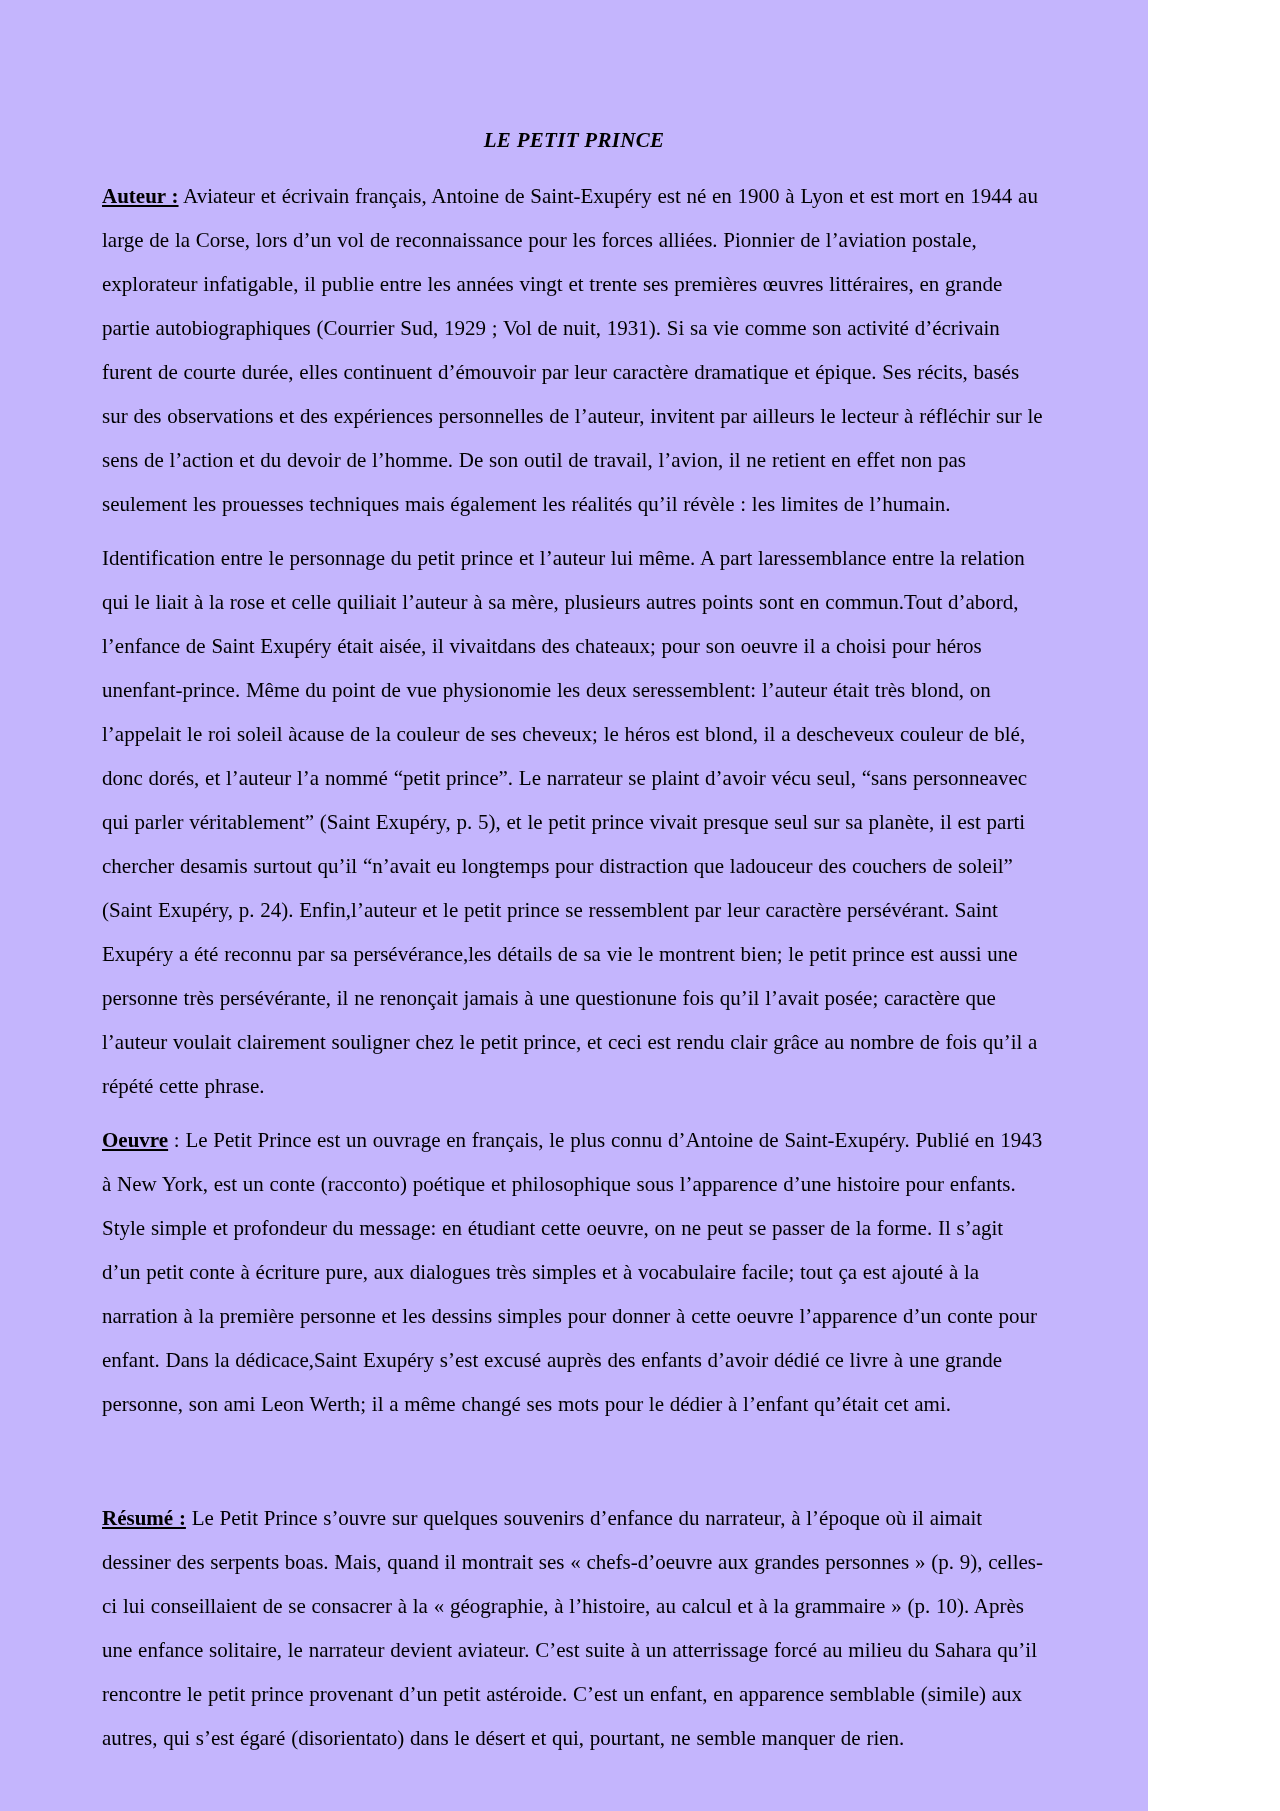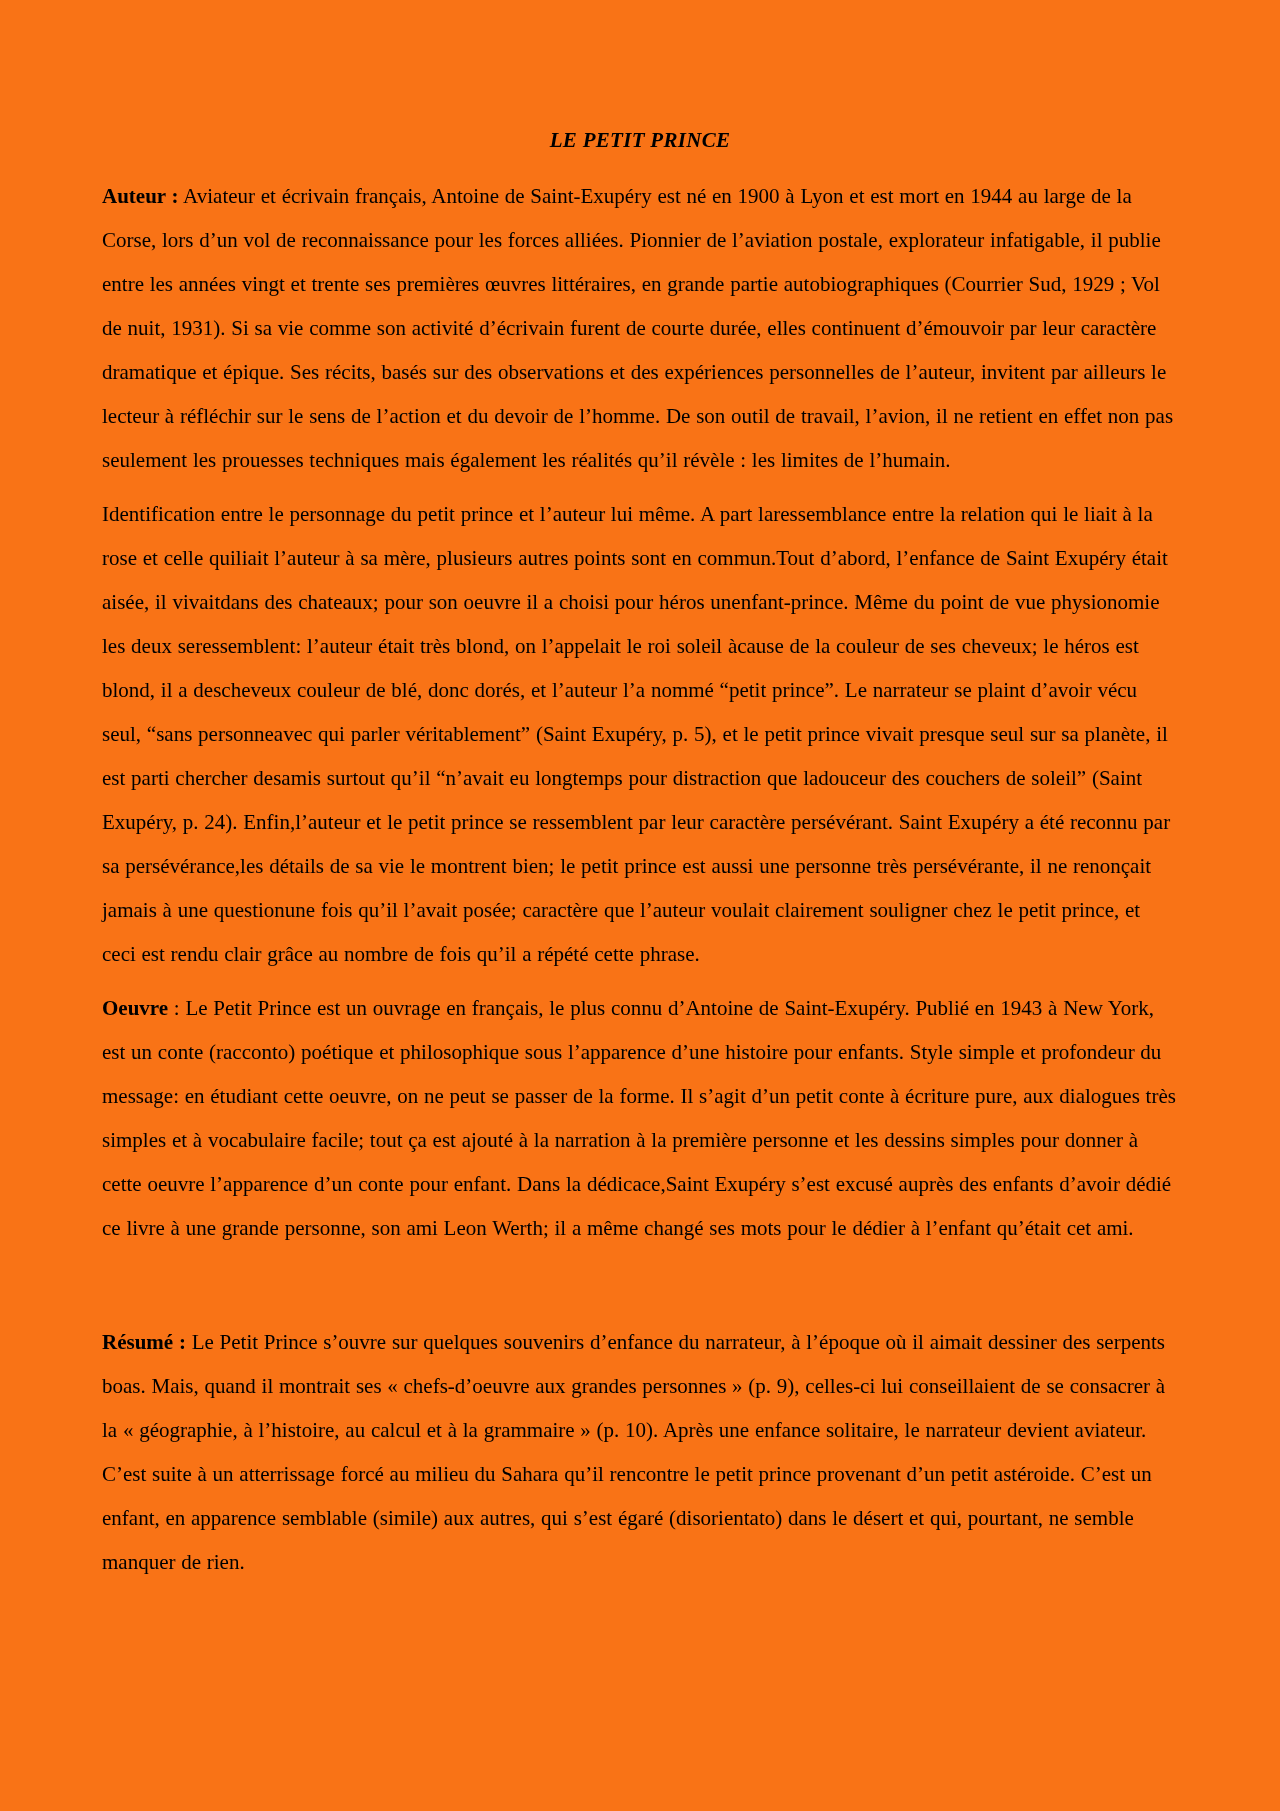--- a/index.html
+++ b/index.html
@@ -7,43 +7,44 @@
     background: #ffffff;
   }
   body {
     width: 1280px;
     height: 1811px;
     font-family: "Liberation Serif", "DejaVu Serif", serif;
     color: #000000;
     overflow: hidden;
   }
   .page {
-    width: 1280px;
+    width: 1148px;
     height: 1811px;
-    background: #f97316;
+    background: #c4b5fd;
     padding: 118px 102px 0 102px;
   }
   .title {
     font-size: 21px;
     font-weight: bold;
     font-style: italic;
     text-align: center;
     line-height: 44px;
     margin-bottom: 12px;
     letter-spacing: 0.3px;
   }
   .para {
     font-size: 21px;
     line-height: 44px;
     text-align: left;
     margin-bottom: 10px;
     word-spacing: 0.5px;
   }
   .para .lead {
     font-weight: bold;
+    text-decoration: underline;
   }
   .para.spaced {
     margin-top: 70px;
   }
 </style>
 </head>
 <body>
 
 <div class="page">
 

